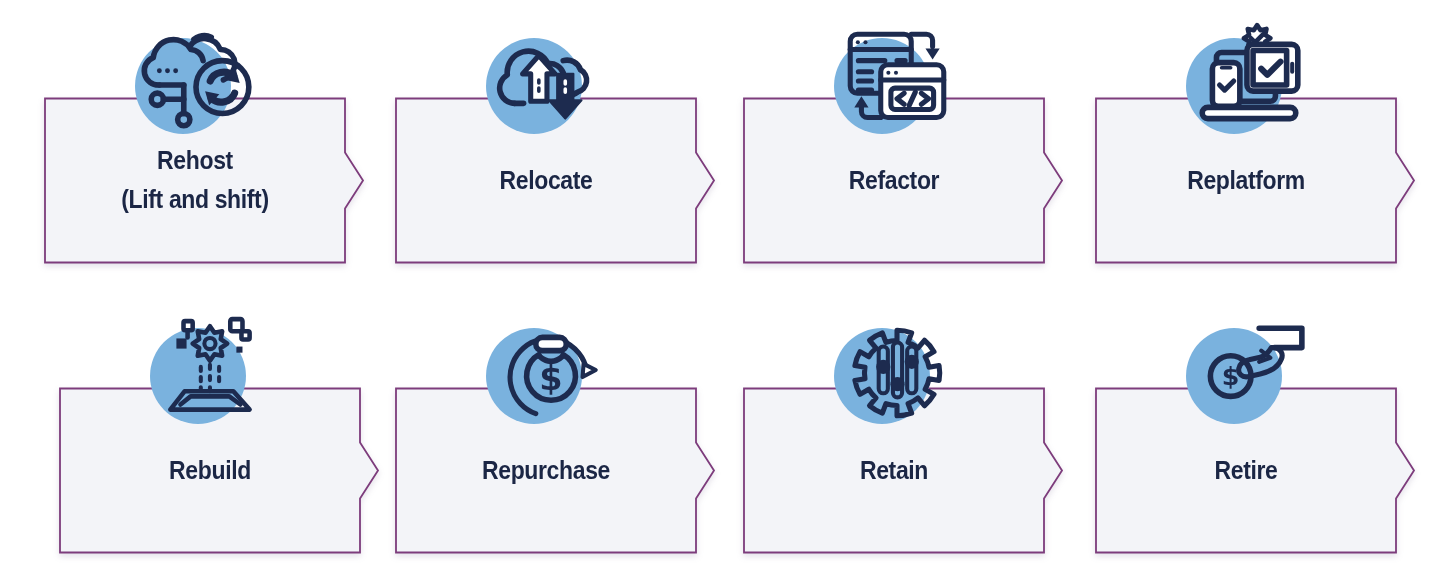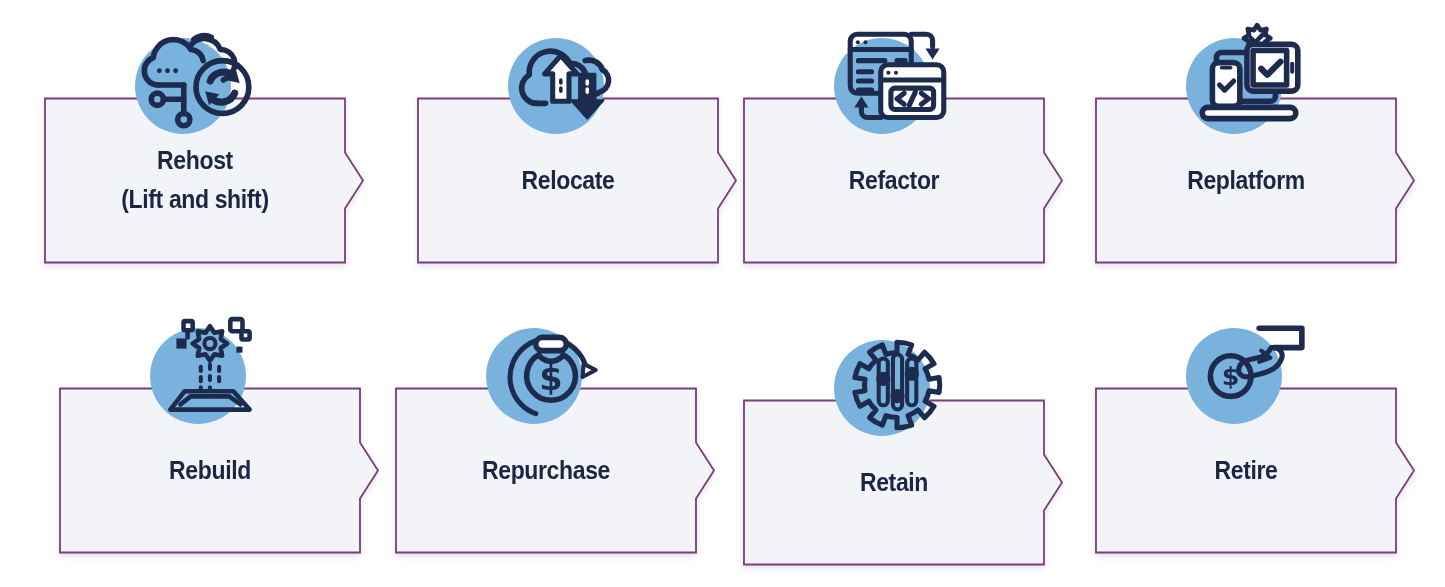--- a/index.html
+++ b/index.html
@@ -48,21 +48,21 @@
       <polygon points="97,46 101,60 87,57" fill="#1d2b4f" stroke="none"></polygon>
       <path d="M96,70 a14,13 0 0 1 -23,5" stroke-width="7"></path>
       <polygon points="71,82 67,68 81,71" fill="#1d2b4f" stroke="none"></polygon>
     </svg>
     <div class="label">
       <span>Rehost</span>
       <span>(Lift and shift)</span>
     </div>
   </div>
 
-  <div class="card" style="left:418px;top:98px">
+  <div class="card" style="left:396px;top:98px">
     <svg class="shape" viewBox="0 0 321 166">
         <path d="M1,1 H301 V55 L319,83 L301,111 V165 H1 Z"></path>
       </svg>
     <span class="circle"></span>
     <svg class="art" viewBox="0 0 120 120" fill="none" stroke="#1d2b4f" stroke-width="5.5">
       <path d="M26,80 a15,15 0 0 1 -7,-28 a21,21 0 0 1 40,-11 a14,14 0 0 1 15,9"></path>
       <path d="M74,38 a14,14 0 0 1 17,9 a12,12 0 0 1 -3,22 q-4,3 -9,3 h-3"></path>
       <path d="M26,80 h9"></path>
       <path d="M50,33 L66,51 h-8 v27 h-16 v-27 h-8 Z" fill="#fff" stroke-width="5"></path>
       <path d="M50,57 v16" stroke-width="3.5" stroke-dasharray="3 5"></path>
@@ -171,21 +171,21 @@
       <path d="M50,43 q12,11 24,0"></path>
       <path d="M50,42 a24,24 0 1 0 24,0"></path>
       <text x="62" y="77" text-anchor="middle" font-family="'DejaVu Sans',sans-serif" font-size="33" font-weight="bold" fill="#1d2b4f" stroke="none">$</text>
     </svg>
     <div class="label">
       <span>Repurchase</span>
 
     </div>
   </div>
 
-  <div class="card" style="left:744px;top:400px">
+  <div class="card" style="left:744px;top:388px">
     <svg class="shape" viewBox="0 0 321 166">
         <path d="M1,1 H301 V55 L319,83 L301,111 V165 H1 Z"></path>
       </svg>
     <span class="circle"></span>
     <svg class="art" viewBox="0 0 120 120" fill="none" stroke="#1d2b4f" stroke-width="5">
       <path d="M60,18 A42,42 0 0 1 74.4,20.5 L70.9,29.9 A32,32 0 0 1 80.6,35.5 L87,27.8 A42,42 0 0 1 96.4,39 L87.7,44 A32,32 0 0 1 91.5,54.4 L101.4,52.7 A42,42 0 0 1 101.4,67.3 L91.5,65.6 A32,32 0 0 1 87.7,76 L96.4,81 A42,42 0 0 1 87,92.2 L80.6,84.5 A32,32 0 0 1 70.9,90.1 L74.4,99.5 A42,42 0 0 1 60,102 L60,92 A32,32 0 0 1 49.1,90.1 L45.6,99.5 A42,42 0 0 1 33,92.2 L39.4,84.5 A32,32 0 0 1 32.3,76 L23.6,81 A42,42 0 0 1 18.6,67.3 L28.5,65.6 A32,32 0 0 1 28.5,54.4 L18.6,52.7 A42,42 0 0 1 23.6,39 L32.3,44 A32,32 0 0 1 39.4,35.5 L33,27.8 A42,42 0 0 1 45.6,20.5 L49.1,29.9 A32,32 0 0 1 60,28 Z"></path>
       <rect x="42" y="34" width="9" height="46" rx="4.5" stroke-width="4"></rect>
       <rect x="56" y="30" width="9" height="54" rx="4.5" stroke-width="4"></rect>
       <rect x="70" y="34" width="9" height="46" rx="4.5" stroke-width="4"></rect>
       <circle cx="46.5" cy="54" r="7" fill="#1d2b4f" stroke="none"></circle>

